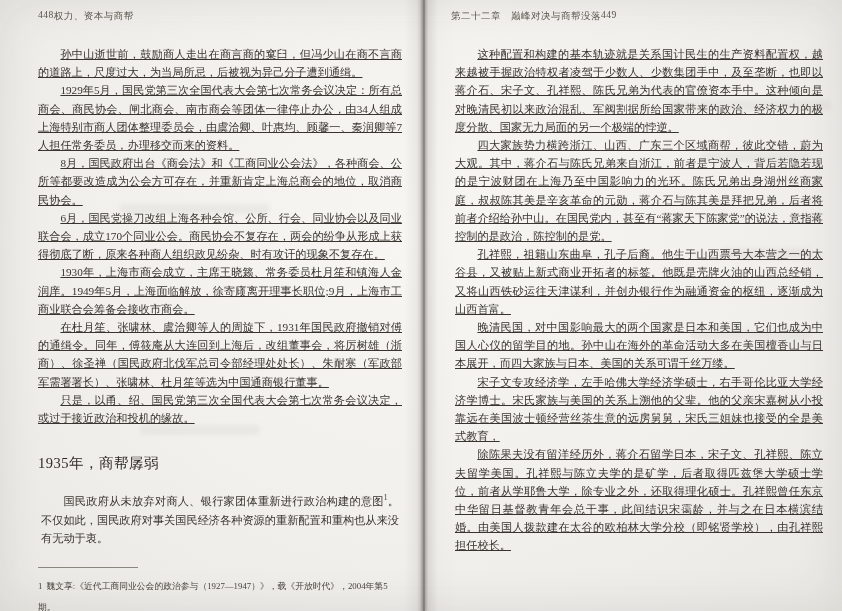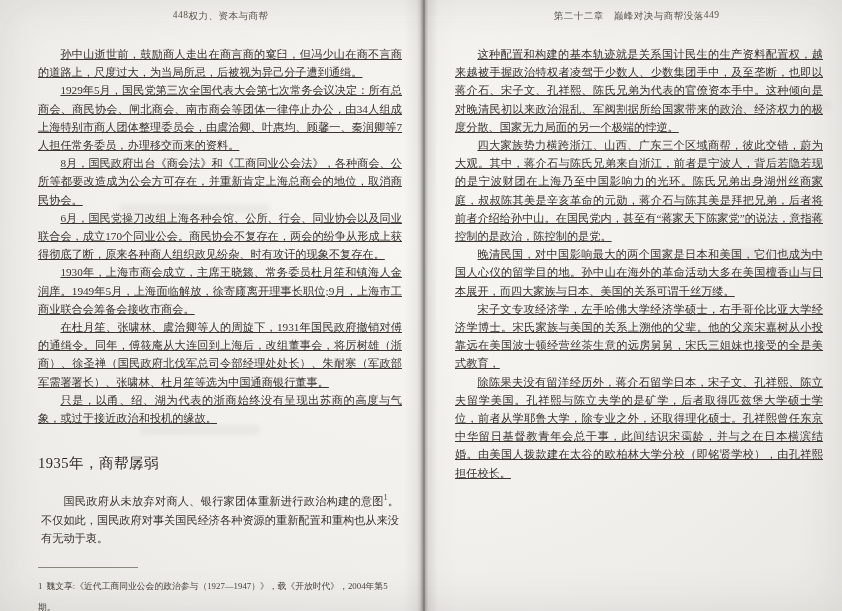--- a/index.html
+++ b/index.html
@@ -22,21 +22,21 @@
       rgba(55,52,47,0.28) 56%, rgba(70,65,58,0.08) 72%, rgba(0,0,0,0) 100%);
     pointer-events:none;
   }
   .binding-line{
     position:absolute;left:423px;top:0;width:2px;height:611px;
     background:rgba(60,56,50,0.38);
     box-shadow:0 0 3px rgba(60,56,50,0.45);
     pointer-events:none;
   }
   .page-header{
-    position:absolute;top:10px;display:flex;justify-content:center;
+    position:absolute;top:10px;display:flex;justify-content:flex-start;
     font-size:9.5px;letter-spacing:0.5px;color:#565249;width:auto;
   }
   .page-left .page-header{left:38px;right:18px;}
   .page-right .page-header{left:30px;right:20px;}
   .body-text{
     position:absolute;top:45px;
     font-size:11.2px;line-height:18.2px;
     text-align:justify;color:#38352f;
   }
   .page-left .body-text{left:38px;width:364px;}
@@ -71,21 +71,21 @@
     </div>
 
     <div class="body-text">
       <div>
           <p class="para">孙中山逝世前，鼓励商人走出在商言商的窠臼，但冯少山在商不言商的道路上，尺度过大，为当局所忌，后被视为异己分子遭到通缉。</p>
           <p class="para">1929年5月，国民党第三次全国代表大会第七次常务会议决定：所有总商会、商民协会、闸北商会、南市商会等团体一律停止办公，由34人组成上海特别市商人团体整理委员会，由虞洽卿、叶惠均、顾馨一、秦润卿等7人担任常务委员，办理移交而来的资料。</p>
           <p class="para">8月，国民政府出台《商会法》和《工商同业公会法》，各种商会、公所等都要改造成为公会方可存在，并重新肯定上海总商会的地位，取消商民协会。</p>
           <p class="para">6月，国民党操刀改组上海各种会馆、公所、行会、同业协会以及同业联合会，成立170个同业公会。商民协会不复存在，两会的纷争从形成上获得彻底了断，原来各种商人组织政见纷杂、时有攻讦的现象不复存在。</p>
           <p class="para">1930年，上海市商会成立，主席王晓籁、常务委员杜月笙和镇海人金润庠。1949年5月，上海面临解放，徐寄庼离开理事长职位;9月，上海市工商业联合会筹备会接收市商会。</p>
           <p class="para">在杜月笙、张啸林、虞洽卿等人的周旋下，1931年国民政府撤销对傅的通缉令。同年，傅筱庵从大连回到上海后，改组董事会，将厉树雄（浙商）、徐圣禅（国民政府北伐军总司令部经理处处长）、朱耐寒（军政部军需署署长）、张啸林、杜月笙等选为中国通商银行董事。</p>
-          <p class="para">只是，以甬、绍、湖为代表的浙商始终没有呈现出苏商的高度与气象，或过于接近政治和投机的缘故。</p>
+          <p class="para">只是，以甬、绍、国民党第三次全国代表大会第七次常务会议决定，或过于接近政治和投机的缘故。</p>
         </div>
 
       <h2 class="section-heading">1935年，商帮孱弱</h2>
 
       <p class="closing-para"><span>国民政府从未放弃对商人、银行家团体重新进行政治构建的意图</span><sup class="fnref">1</sup><span>。不仅如此，国民政府对事关国民经济各种资源的重新配置和重构也从来没有无动于衷。</span></p>
 
       <div class="footnote-block">
         <div class="footnote-rule"></div>
         <p class="footnote-line"><span class="fn-marker">1</span><span>魏文享:《近代工商同业公会的政治参与（1927—1947）》，载《开放时代》，2004年第5期。</span></p>
       </div>
@@ -98,20 +98,21 @@
   <div class="page page-right">
     <div class="page-header">
       <span>第二十二章　巅峰对决与商帮没落</span>
       <span>449</span>
     </div>
 
     <div class="body-text">
       <div>
           <p class="para">这种配置和构建的基本轨迹就是关系国计民生的生产资料配置权，越来越被手握政治特权者凌驾于少数人、少数集团手中，及至垄断，也即以蒋介石、宋子文、孔祥熙、陈氏兄弟为代表的官僚资本手中。这种倾向是对晚清民初以来政治混乱、军阀割据所给国家带来的政治、经济权力的极度分散、国家无力局面的另一个极端的悖逆。</p>
           <p class="para">四大家族势力横跨浙江、山西、广东三个区域商帮，彼此交错，蔚为大观。其中，蒋介石与陈氏兄弟来自浙江，前者是宁波人，背后若隐若现的是宁波财团在上海乃至中国影响力的光环。陈氏兄弟出身湖州丝商家庭，叔叔陈其美是辛亥革命的元勋，蒋介石与陈其美是拜把兄弟，后者将前者介绍给孙中山。在国民党内，甚至有“蒋家天下陈家党”的说法，意指蒋控制的是政治，陈控制的是党。</p>
+          <p class="para">孔祥熙，祖籍山东曲阜，孔子后裔。他生于山西票号大本营之一的太谷县，又被贴上新式商业开拓者的标签。他既是壳牌火油的山西总经销，又将山西铁砂运往天津谋利，并创办银行作为融通资金的枢纽，逐渐成为山西首富。</p>
           <p class="para">晚清民国，对中国影响最大的两个国家是日本和美国，它们也成为中国人心仪的留学目的地。孙中山在海外的革命活动大多在美国檀香山与日本展开，而四大家族与日本、美国的关系可谓千丝万缕。</p>
           <p class="para">宋子文专攻经济学，左手哈佛大学经济学硕士，右手哥伦比亚大学经济学博士。宋氏家族与美国的关系上溯他的父辈。他的父亲宋嘉树从小投靠远在美国波士顿经营丝茶生意的远房舅舅，宋氏三姐妹也接受的全是美式教育，</p>
           <p class="para">除陈果夫没有留洋经历外，蒋介石留学日本，宋子文、孔祥熙、陈立夫留学美国。孔祥熙与陈立夫学的是矿学，后者取得匹兹堡大学硕士学位，前者从学耶鲁大学，除专业之外，还取得理化硕士。孔祥熙曾任东京中华留日基督教青年会总干事，此间结识宋霭龄，并与之在日本横滨结婚。由美国人拨款建在太谷的欧柏林大学分校（即铭贤学校），由孔祥熙担任校长。</p>
         </div>
     </div>
 
     <div class="smudge" style="top:100px;left:250px;width:160px;height:11px;"></div>
     <div class="smudge" style="top:152px;left:280px;width:110px;height:10px;"></div>
     <div class="smudge" style="top:248px;left:300px;width:90px;height:10px;"></div>
     <div class="smudge" style="top:330px;left:270px;width:120px;height:10px;"></div>

